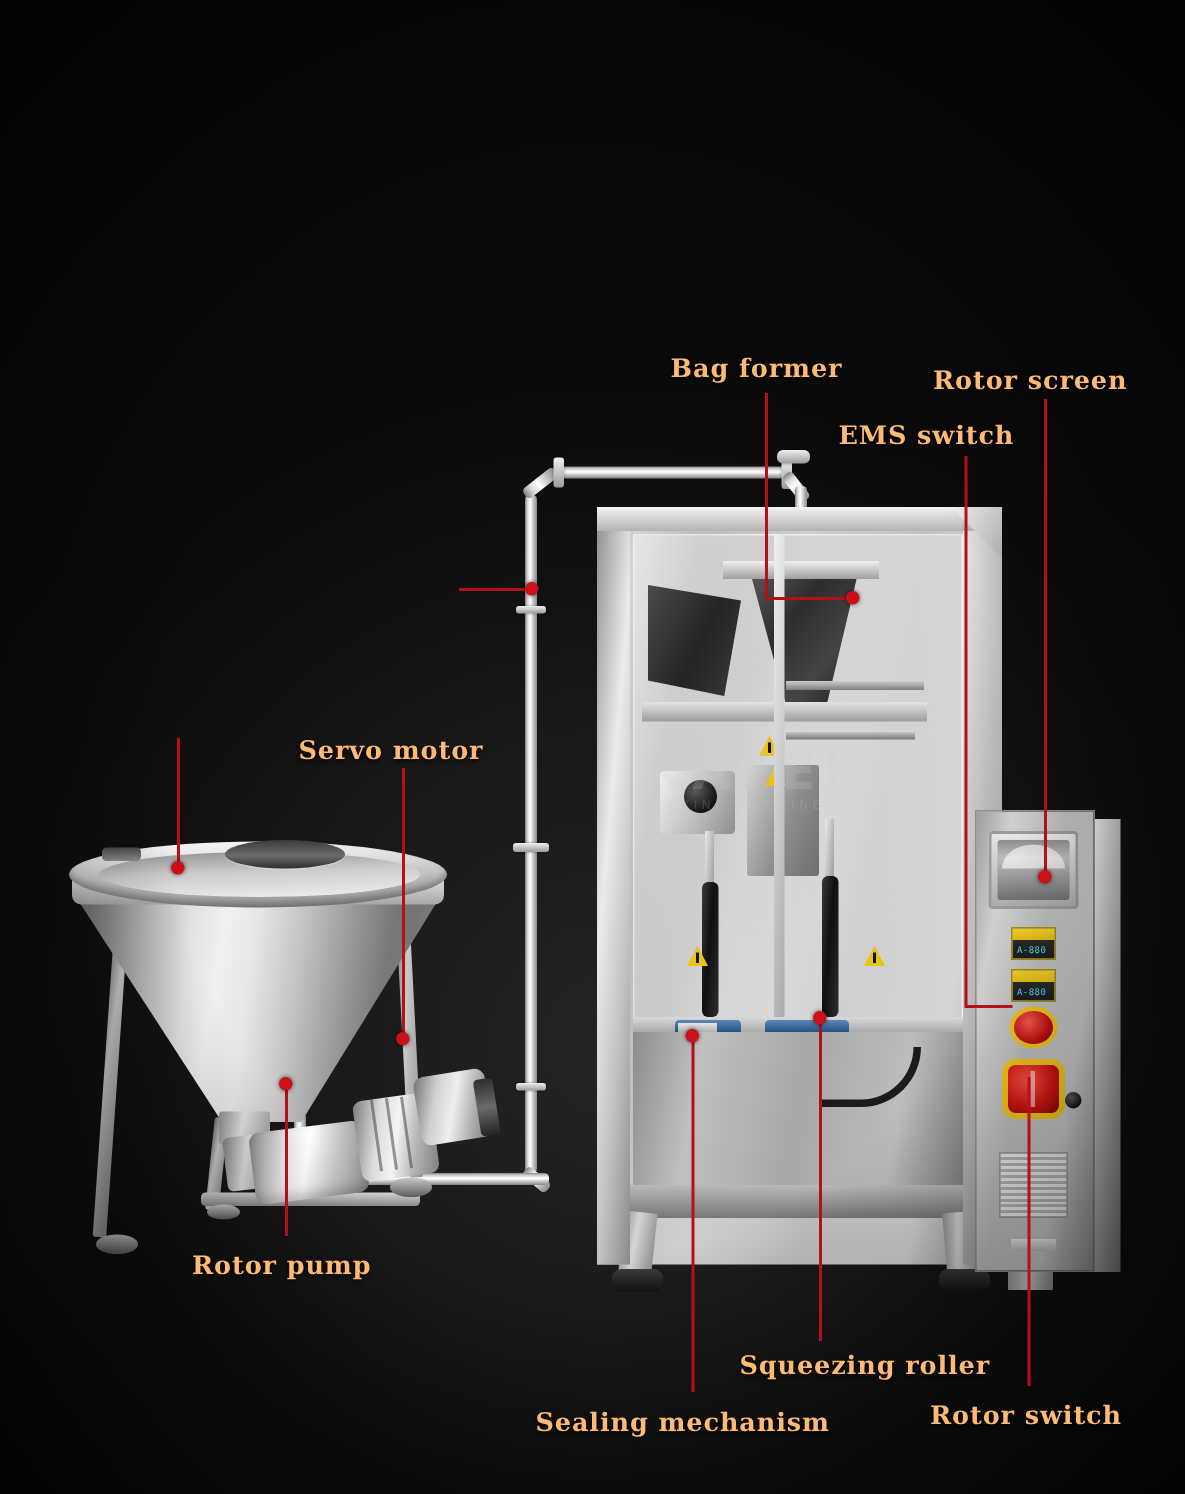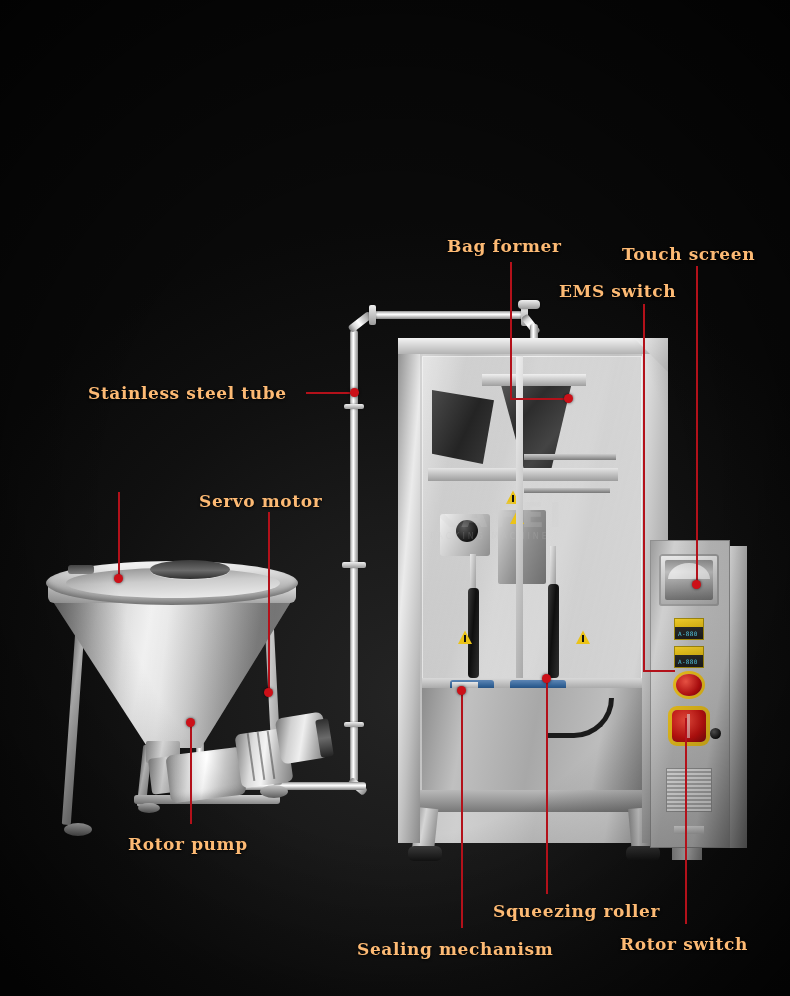--- a/index.html
+++ b/index.html
@@ -541,25 +541,24 @@
   <div class="lead v" style="left:461px; top:690px; height:238px;"></div>
   <div class="dot" style="left:457px; top:686px;"></div>
 
   <div class="lead v" style="left:546px; top:678px; height:216px;"></div>
   <div class="dot" style="left:542px; top:674px;"></div>
 
   <div class="lead v" style="left:685px; top:718px; height:206px;"></div>
 
   <div class="label" style="left:447px; top:235px;">Bag former</div>
 
-  <div class="label" style="left:622px; top:243px;">Touch screen</div>
+  <div class="label" style="left:622px; top:243px;">Rotor screen</div>
 
   <div class="label" style="left:559px; top:280px;">EMS switch</div>
 
-  <div class="label" style="left:88px; top:382px;">Stainless steel tube</div>
 
 
   <div class="label" style="left:199px; top:490px;">Servo motor</div>
 
   <div class="label" style="left:128px; top:833px;">Rotor pump</div>
 
   <div class="label" style="left:493px; top:900px;">Squeezing roller</div>
 
   <div class="label" style="left:357px; top:938px;">Sealing mechanism</div>
 

